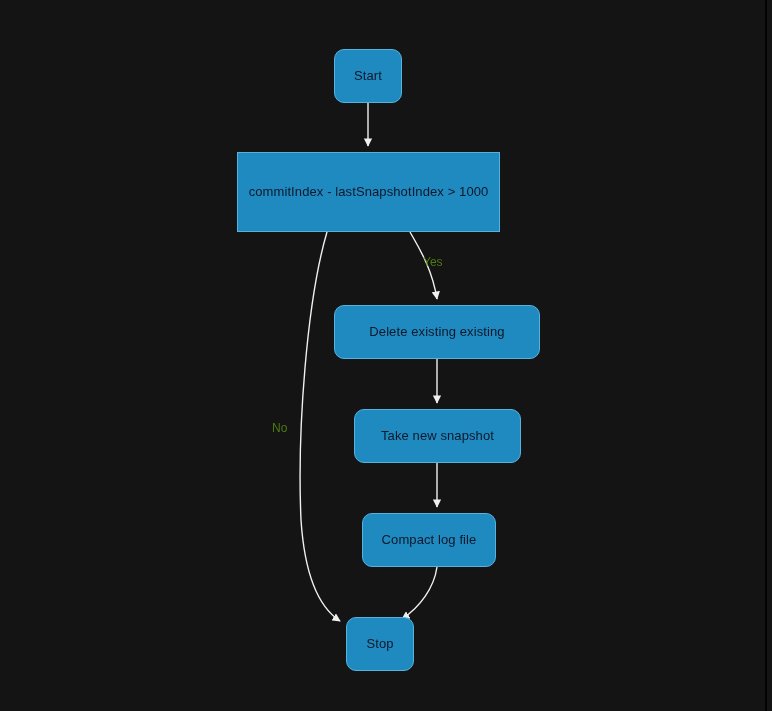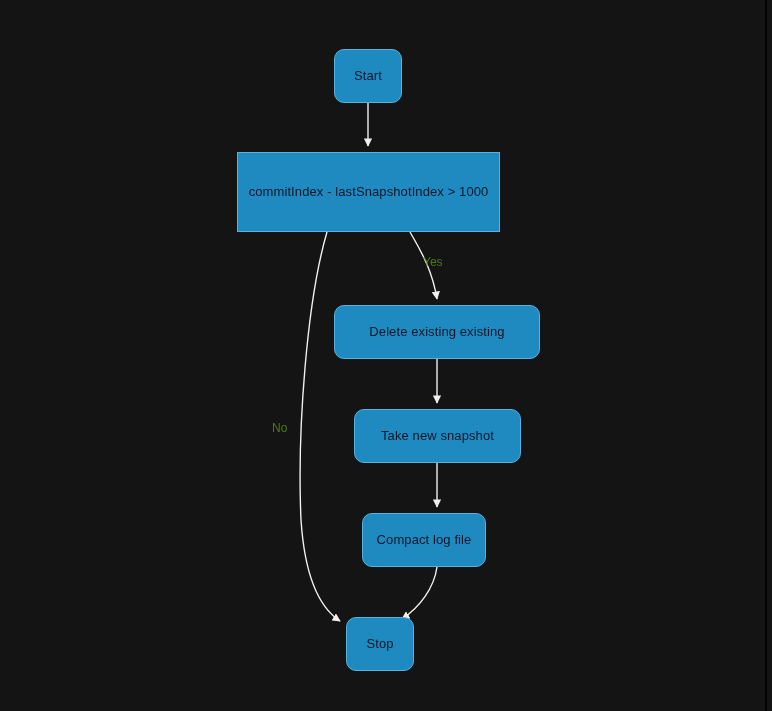--- a/index.html
+++ b/index.html
@@ -95,21 +95,21 @@
   </div>
 
   <div class="node rounded" style="left:334px; top:305px; width:206px; height:54px;">
     <span>Delete existing existing</span>
   </div>
 
   <div class="node rounded" style="left:354px; top:409px; width:167px; height:54px;">
     <span>Take new snapshot</span>
   </div>
 
-  <div class="node rounded" style="left:362px; top:513px; width:124px; height:54px;">
+  <div class="node rounded" style="left:362px; top:513px; width:134px; height:54px;">
     <span>Compact log file</span>
   </div>
 
   <div class="node rounded" style="left:334px; top:617px; width:68px; height:54px;margin-left:12px;">
     <span>Stop</span>
   </div>
 
   <div class="edge-label" style="left:423px; top:255px;">Yes</div>
 
   <div class="edge-label" style="left:272px; top:421px;">No</div>

